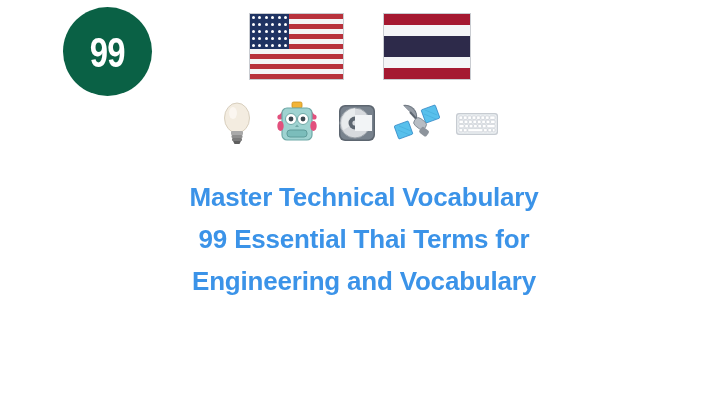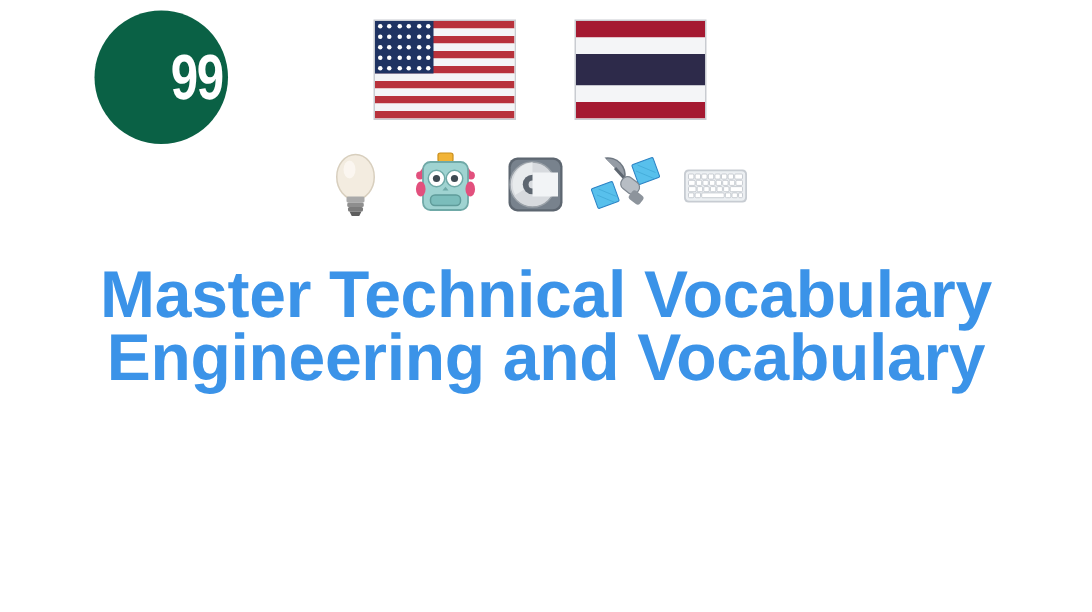--- a/index.html
+++ b/index.html
@@ -26,21 +26,21 @@
   .badge {
     position: absolute;
     left: 63px;
     top: 7px;
     width: 89px;
     height: 89px;
     border-radius: 50%;
     background: #0a6145;
     display: flex;
     align-items: center;
-    justify-content: flex-end;
+    justify-content: center;
   }
   .badge-number {
     color: #ffffff;
     font-family: "Liberation Sans", sans-serif;
     font-weight: bold;
     font-size: 40px;
     line-height: 1;
     letter-spacing: -1px;
     transform: scaleX(0.82) scaleY(1.06);
     font-stretch: condensed;
@@ -116,21 +116,21 @@
   
   .headline {
     position: absolute;
     left: 0;
     top: 176px;
     width: 728px;
     text-align: center;
     color: #3b93e8;
     font-family: "Liberation Sans", sans-serif;
     font-weight: bold;
-    font-size: 44px;
+    font-size: 26px;
     line-height: 42px;
     letter-spacing: -0.2px;
   }
   .headline .line { display: block; white-space: nowrap; }
 </style>
 </head>
 <body>
 
 <div id="canvas">
 
@@ -303,16 +303,17 @@
           <rect x="34" y="29.6" width="3.6" height="3.2" rx="0.7"></rect>
           <rect x="38.4" y="29.6" width="2.6" height="3.2" rx="0.7"></rect>
         </g>
       </svg>
     </div>
 
   </div>
 
   <div class="headline">
     <span class="line">Master Technical Vocabulary</span>
+    <span class="line">99 Essential Thai Terms for</span>
     <span class="line">Engineering and Vocabulary</span>
   </div>
 
 </div>
 
 </body></html>

